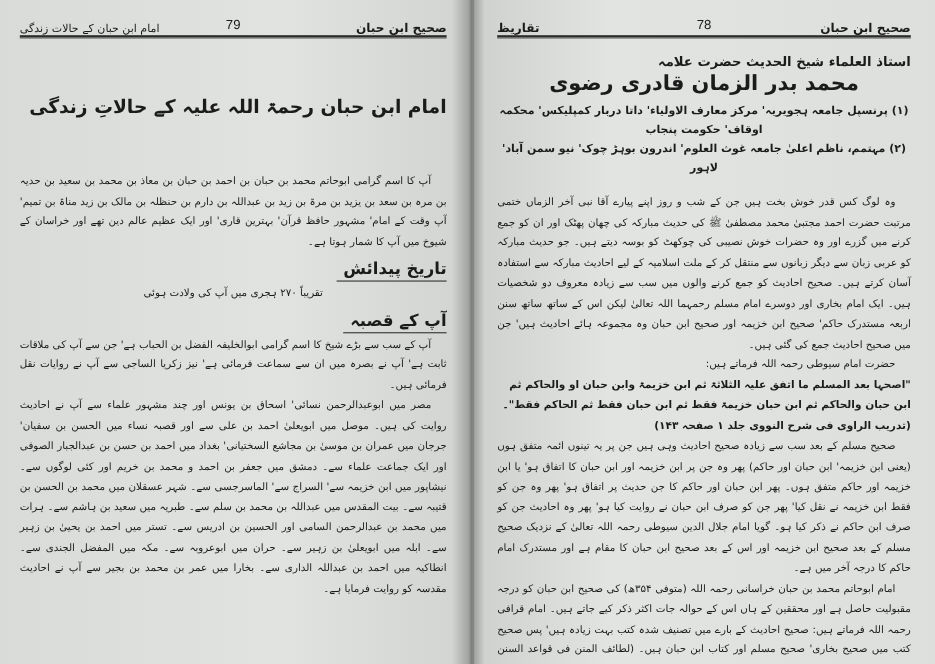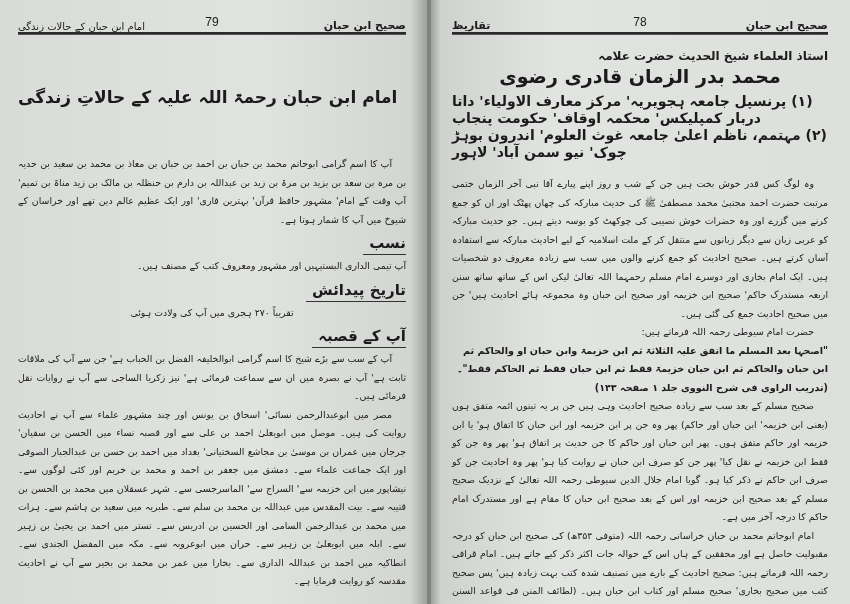--- a/index.html
+++ b/index.html
@@ -21,53 +21,49 @@
   .gutter { position: absolute; left: 427px; top: 0; width: 4px; height: 604px; background: #6f726e; opacity: .55; }
 
   .running-head {
     position: relative; height: 28px; margin-top: 4px;
     display: flex; align-items: flex-end; justify-content: space-between;
     font-size: 11px; font-weight: bold;
   }
   .running-head .pg { position: absolute; left: 50%; transform: translateX(-50%); bottom: 3px; font-family: "Liberation Sans", sans-serif; font-weight: normal; font-size: 12px; direction: ltr; }
   .rule { height: 0; border-top: 2px solid #2a2a2a; border-bottom: 1px solid #555; margin-bottom: 3px; }
 
-  .chapter-title { text-align: left; font-size: 17px; font-weight: bold; margin: 52px 0 48px; }
+  .chapter-title { text-align: right; font-size: 17px; font-weight: bold; margin: 52px 0 48px; }
   .para { font-size: 9.4px; line-height: 18.5px; text-align: justify; margin: 0; }
   .para.indent { text-indent: 14px; }
   .subhead { display: inline-block; font-size: 15px; font-weight: bold; border-bottom: 1px solid #333; padding: 0 0 1px 6px; margin: 4px 0 2px; line-height: 20px; }
   .center { text-align: center; }
 
   .honorific { font-size: 12px; font-weight: bold; margin: 14px 0 2px; }
   .author-name { text-align: center; font-size: 19px; font-weight: bold; margin: 2px 0 6px; }
-  .affil { text-align: left; font-size: 14px; line-height: 17px; font-weight: bold; }
+  .affil { text-align: center; font-size: 10px; line-height: 17px; font-weight: bold; }
   .quote-arabic { font-size: 9.6px; line-height: 18.5px; font-weight: bold; }
   .spacer { height: 14px; }
 </style>
 </head>
 <body>
 
 <div class="spread">
 
   <div class="page left">
     <div class="running-head">
       <span>صحیح ابن حبان</span>
       <span class="pg">79</span>
       <span style="font-weight:normal;font-size:10px;">امام ابن حبان کے حالات زندگی</span>
     </div>
     <div class="rule"></div>
 
     <div class="chapter-title">امام ابن حبان رحمۃ اللہ علیہ کے حالاتِ زندگی</div>
 
     <p class="para indent">آپ کا اسم گرامی ابوحاتم محمد بن حبان بن احمد بن حبان بن معاذ بن محمد بن سعید بن حدیہ بن مرہ بن سعد بن یزید بن مرۃ بن زید بن عبداللہ بن دارم بن حنظلہ بن مالک بن زید مناۃ بن تمیم' آپ وقت کے امام' مشہور حافظ قرآن' بہترین قاری' اور ایک عظیم عالم دین تھے اور خراسان کے شیوخ میں آپ کا شمار ہوتا ہے۔</p>
 
-    <div>
-      <div class="subhead">نسب</div>
-      <p class="para">آپ تیمی الداری البستیہیں اور مشہور ومعروف کتب کے مصنف ہیں۔</p>
-    </div>
     <div>
       <div class="subhead">تاریخ پیدائش</div>
       <p class="para center">تقریباً ۲۷۰ ہجری میں آپ کی ولادت ہوئی</p>
     </div>
     <div>
       <div class="subhead">آپ کے قصبہ</div>
       <p class="para indent">آپ کے سب سے بڑے شیخ کا اسم گرامی ابوالخلیفہ الفضل بن الحباب ہے' جن سے آپ کی ملاقات ثابت ہے' آپ نے بصرہ میں ان سے سماعت فرمائی ہے' نیز زکریا الساجی سے آپ نے روایات نقل فرمائی ہیں۔</p>
     </div>
     <p class="para indent">مصر میں ابوعبدالرحمن نسائی' اسحاق بن یونس اور چند مشہور علماء سے آپ نے احادیث روایت کی ہیں۔ موصل میں ابویعلیٰ احمد بن علی سے اور قصبہ نساء میں الحسن بن سفیان' جرجان میں عمران بن موسیٰ بن مجاشع السختیانی' بغداد میں احمد بن حسن بن عبدالجبار الصوفی اور ایک جماعت علماء سے۔ دمشق میں جعفر بن احمد و محمد بن خریم اور کئی لوگوں سے۔ نیشاپور میں ابن خزیمہ سے' السراج سے' الماسرجسی سے۔ شہر عسقلان میں محمد بن الحسن بن قتیبہ سے۔ بیت المقدس میں عبداللہ بن محمد بن سلم سے۔ طبریہ میں سعید بن ہاشم سے۔ ہرات میں محمد بن عبدالرحمن السامی اور الحسین بن ادریس سے۔ تستر میں احمد بن یحییٰ بن زہیر سے۔ ابلہ میں ابویعلیٰ بن زہیر سے۔ حران میں ابوعروبہ سے۔ مکہ میں المفضل الجندی سے۔ انطاکیہ میں احمد بن عبداللہ الداری سے۔ بخارا میں عمر بن محمد بن بجیر سے آپ نے احادیث مقدسہ کو روایت فرمایا ہے۔</p>
   </div>

